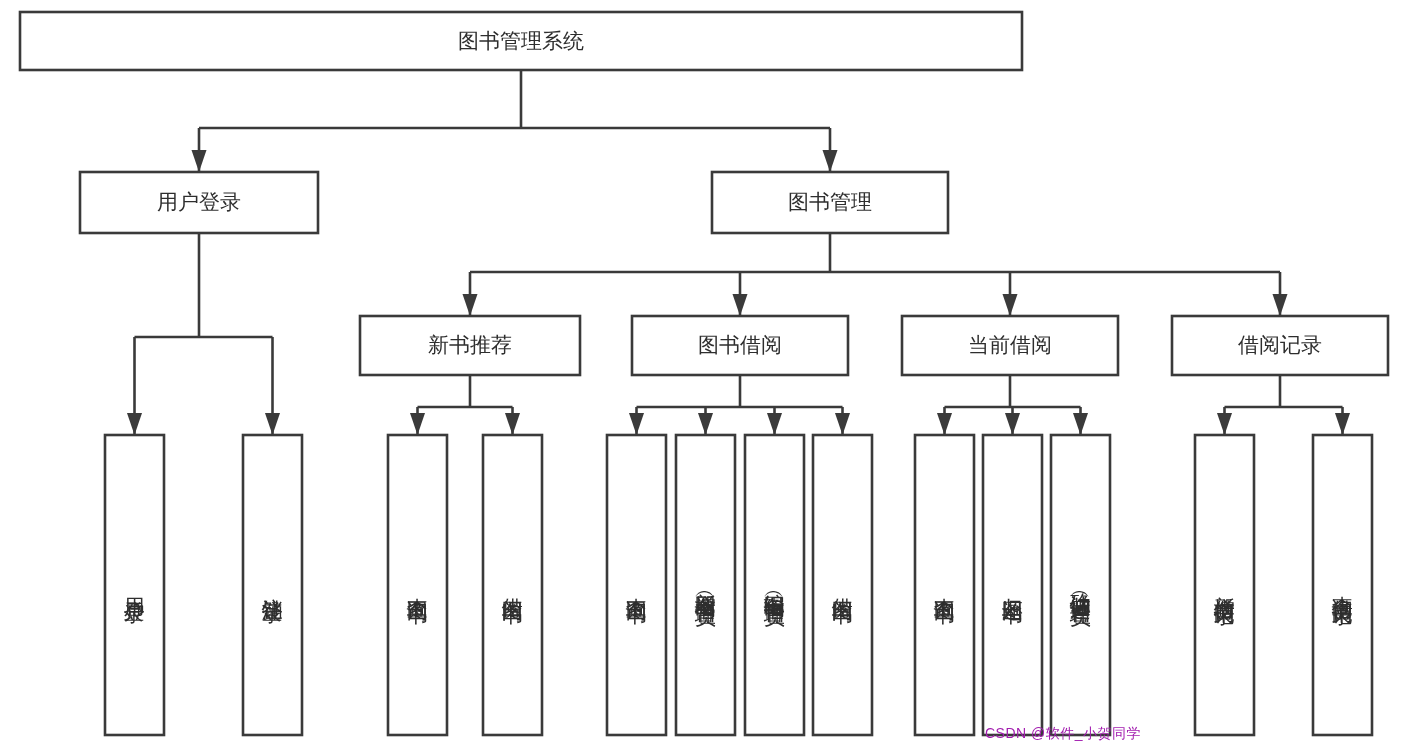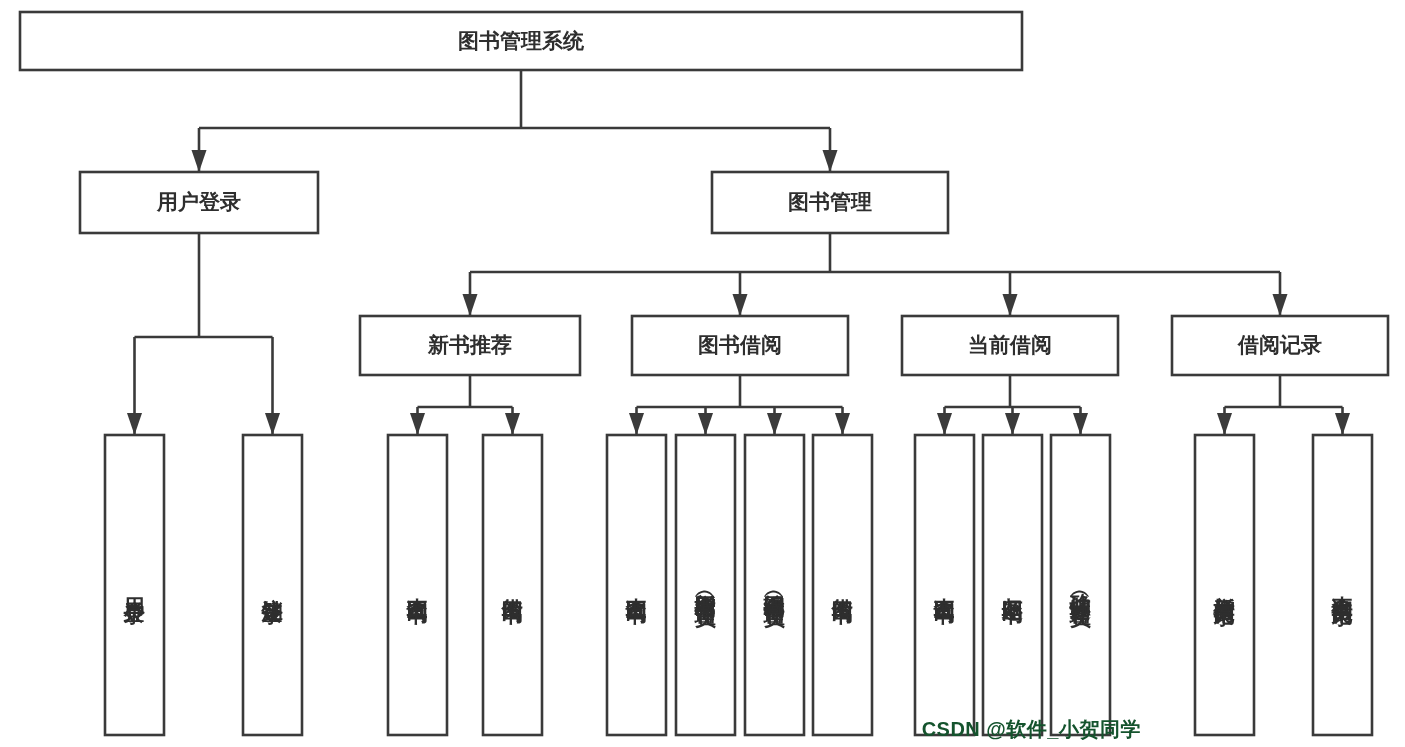--- a/index.html
+++ b/index.html
@@ -11,21 +11,20 @@
     width: 1405px;
     height: 747px;
     font-family: "Liberation Sans", "DejaVu Sans", sans-serif;
     overflow: hidden;
   }
   #diagram-root {
     position: relative;
     width: 1149px;
     height: 747px;
     background: #ffffff;
-    font-weight: bold;
   }
   svg#tree-svg {
     position: absolute;
     left: 0;
     top: 0;
     width: 1405px;
     height: 747px;
   }
   .node-box {
     fill: #ffffff;
@@ -62,22 +61,22 @@
     letter-spacing: 2px;
     color: #2e2e2e;
     white-space: nowrap;
     pointer-events: none;
   }
   #watermark {
     position: absolute;
     right: 8px;
     bottom: 4px;
     font-family: "Liberation Sans", "DejaVu Sans", sans-serif;
-    font-size: 20px;
-    color: #14532d;
+    font-size: 14px;
+    color: #a21caf;
     letter-spacing: 0.5px;
     white-space: nowrap;
   }
 </style>
 </head>
 <body>
 
 <div id="diagram-root">
 
   <svg id="tree-svg" viewBox="0 0 1405 747">

